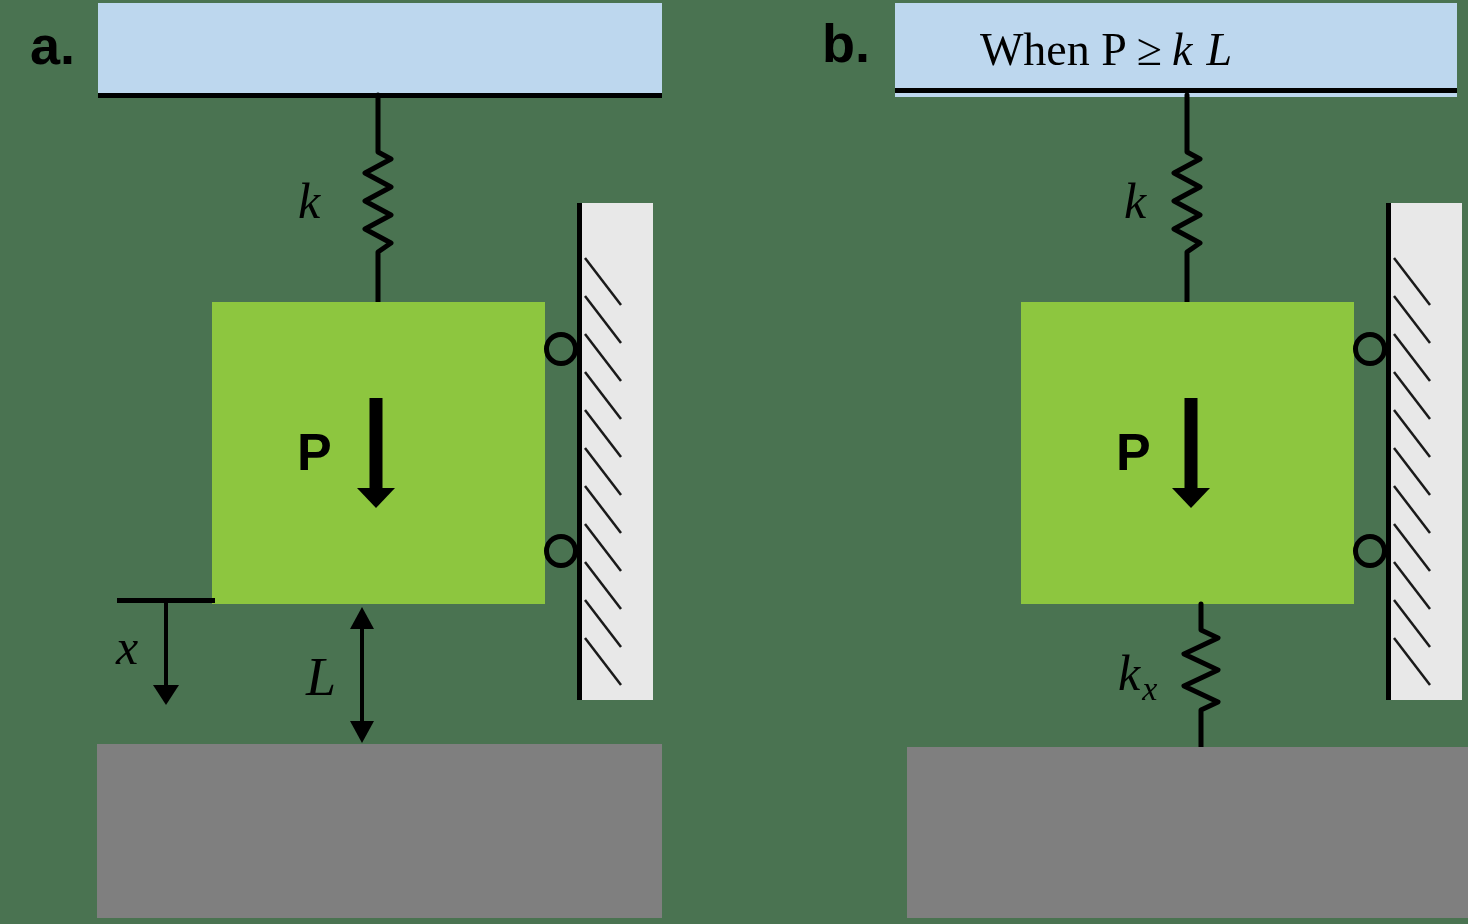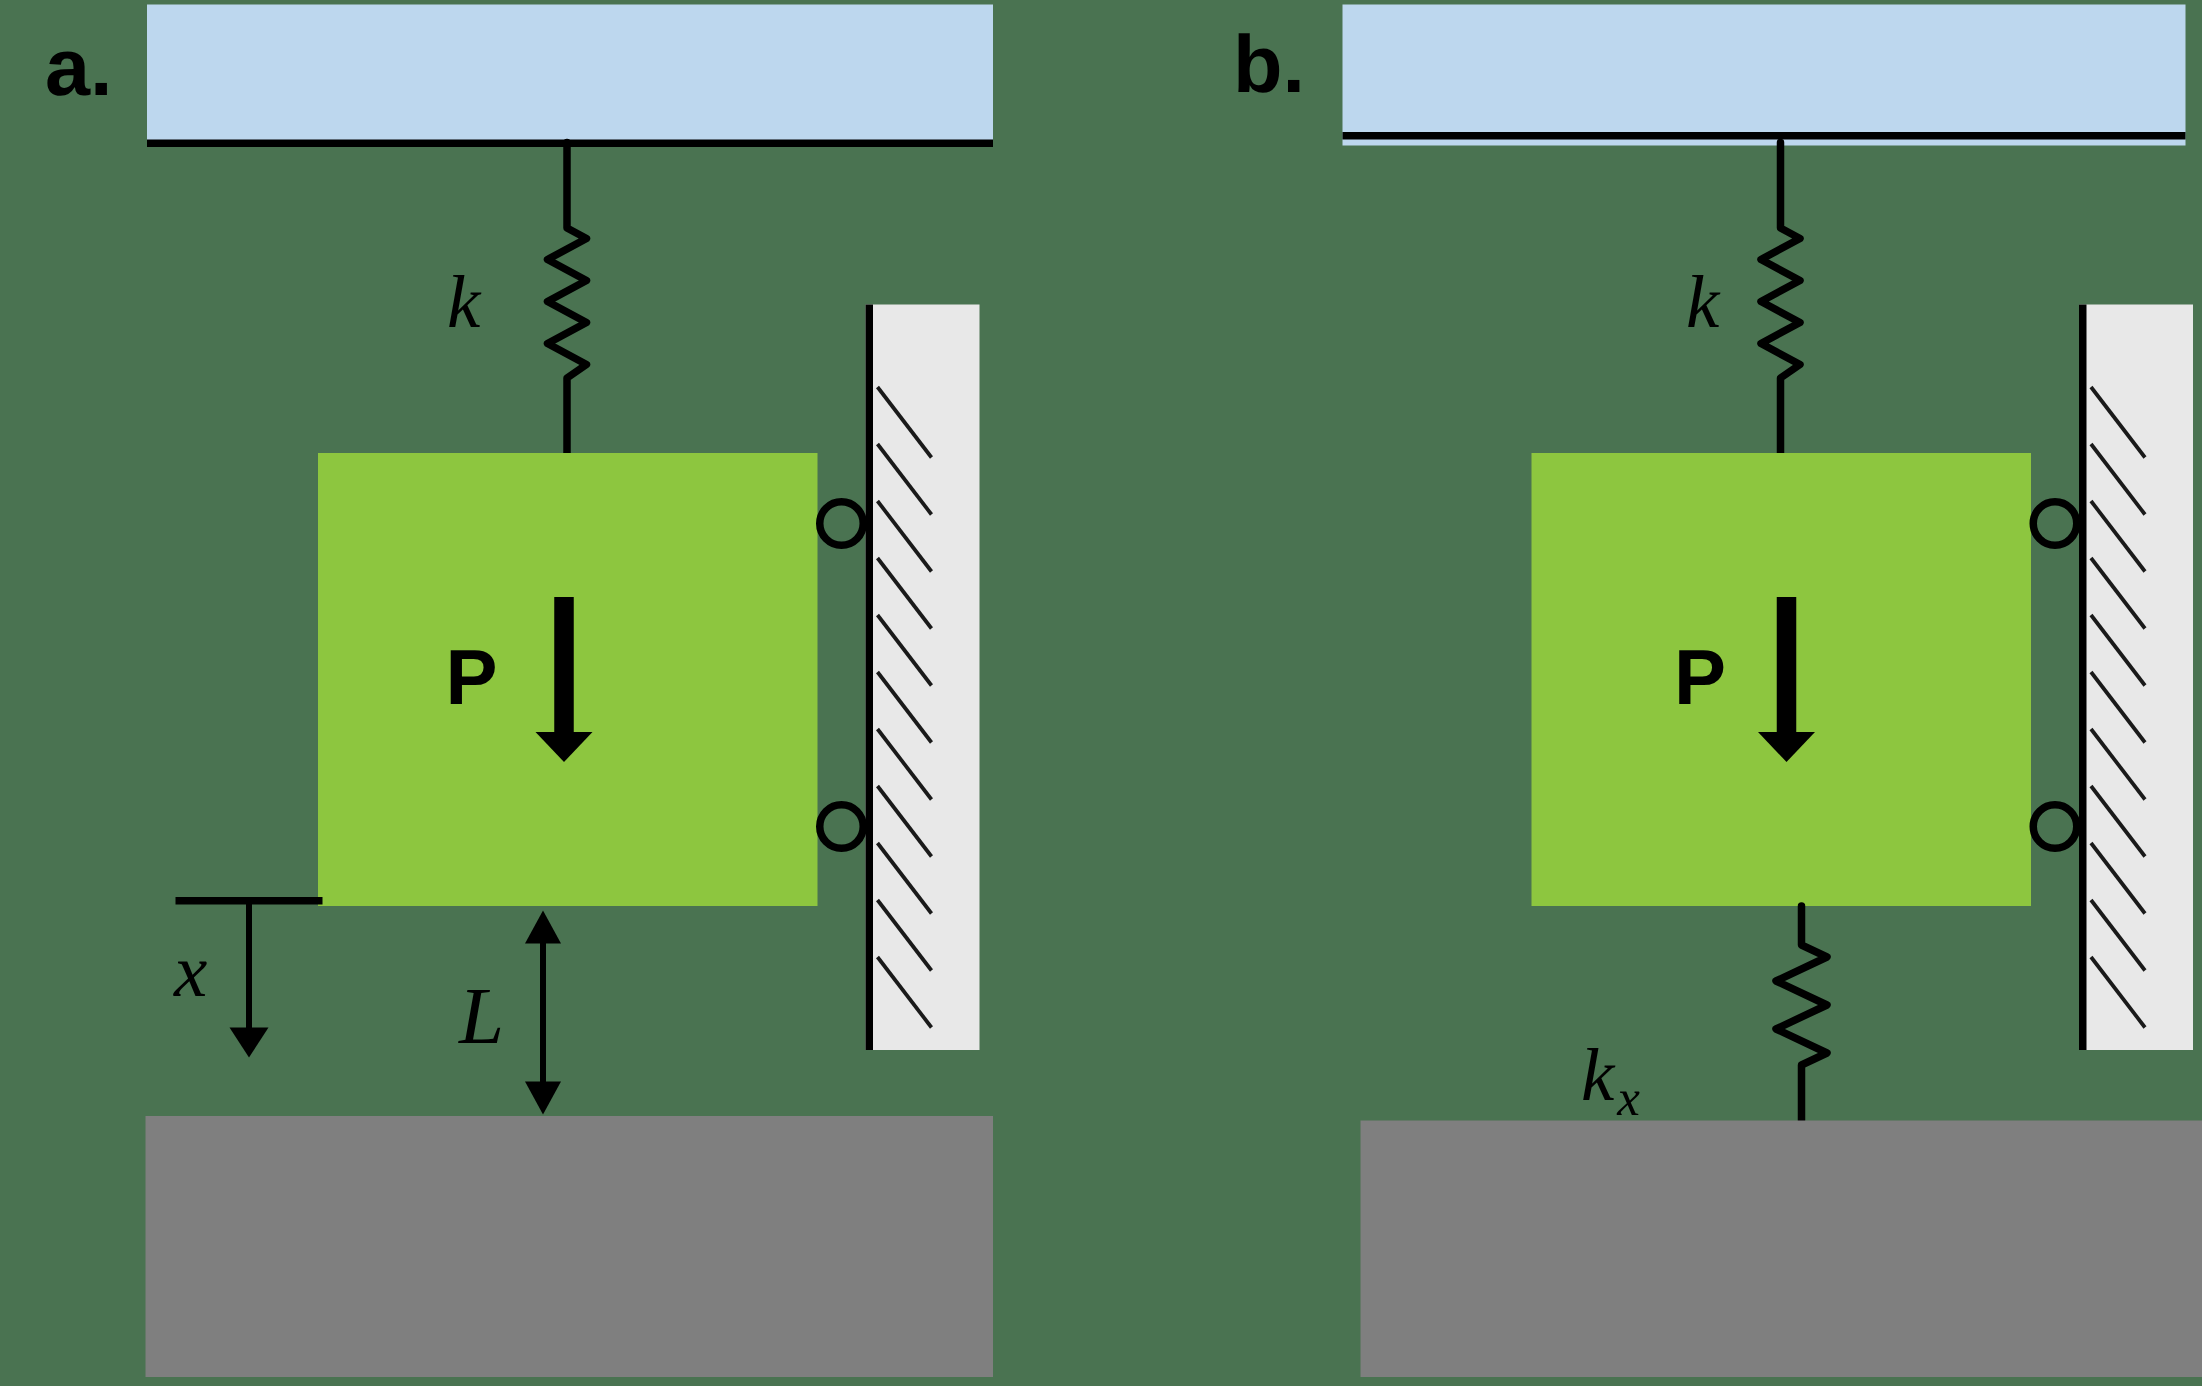--- a/index.html
+++ b/index.html
@@ -32,21 +32,21 @@
   .ground-a{left:97px;top:744px;width:565px;height:174px;}
   .ground-b{left:907px;top:747px;width:561px;height:171px;}
 
   .roller{width:24px;height:24px;border:5px solid var(--line);border-radius:50%;background:transparent;}
 
   .serif-label{font:italic 50px/1 "Liberation Serif",serif;color:var(--line);}
   .k-label-a{left:298px;top:176px;}
   .k-label-b{left:1124px;top:176px;}
   .x-label{left:116px;top:622px;}
   .l-label{left:306px;top:650px;font-size:54px;}
-  .kx-label{left:1054px;top:648px;margin-top:43px;}
+  .kx-label{left:1118px;top:648px;}
   .kx-label .sub{font-size:34px;position:relative;top:10px;left:2px;}
 
   .force-label{font:bold 52px/1 "Liberation Sans",sans-serif;color:var(--line);}
   .p-label-a{left:297px;top:426px;}
   .p-label-b{left:1116px;top:426px;}
 
   .datum{left:117px;top:598px;width:98px;height:5px;background:var(--line);}
   svg{display:block;overflow:visible;}
 </style>
 </head>
@@ -102,20 +102,23 @@
   </svg>
   <div class="abs serif-label l-label">L</div>
 
   <div class="abs ground ground-a"></div>
 
   <div class="abs panel-label" style="left:822px;top:16px;">b.</div>
 
   <div class="abs ceiling ceiling-b">
     <div class="bar-line"></div>
   </div>
+  <div class="abs caption">
+    <span>When P</span><span class="op">≥</span><span class="it">k</span><span class="it sp">L</span>
+  </div>
 
   <svg class="abs" style="left:1164px;top:95px;" width="46" height="209" viewBox="0 0 46 209">
     <polyline points="23,0 23,57 36,64 10,78 36,92 10,106 36,120 10,134 36,148 23,157 23,209" fill="none" stroke="#000" stroke-width="5" stroke-linejoin="round" stroke-linecap="round"></polyline>
   </svg>
   <div class="abs serif-label k-label-b">k</div>
 
   <div class="abs block block-b"></div>
   <div class="abs force-label p-label-b">P</div>
   <svg class="abs" style="left:1169px;top:398px;" width="44" height="110" viewBox="0 0 44 110">
     <rect x="15.5" y="0" width="13" height="92" fill="#000"></rect>

